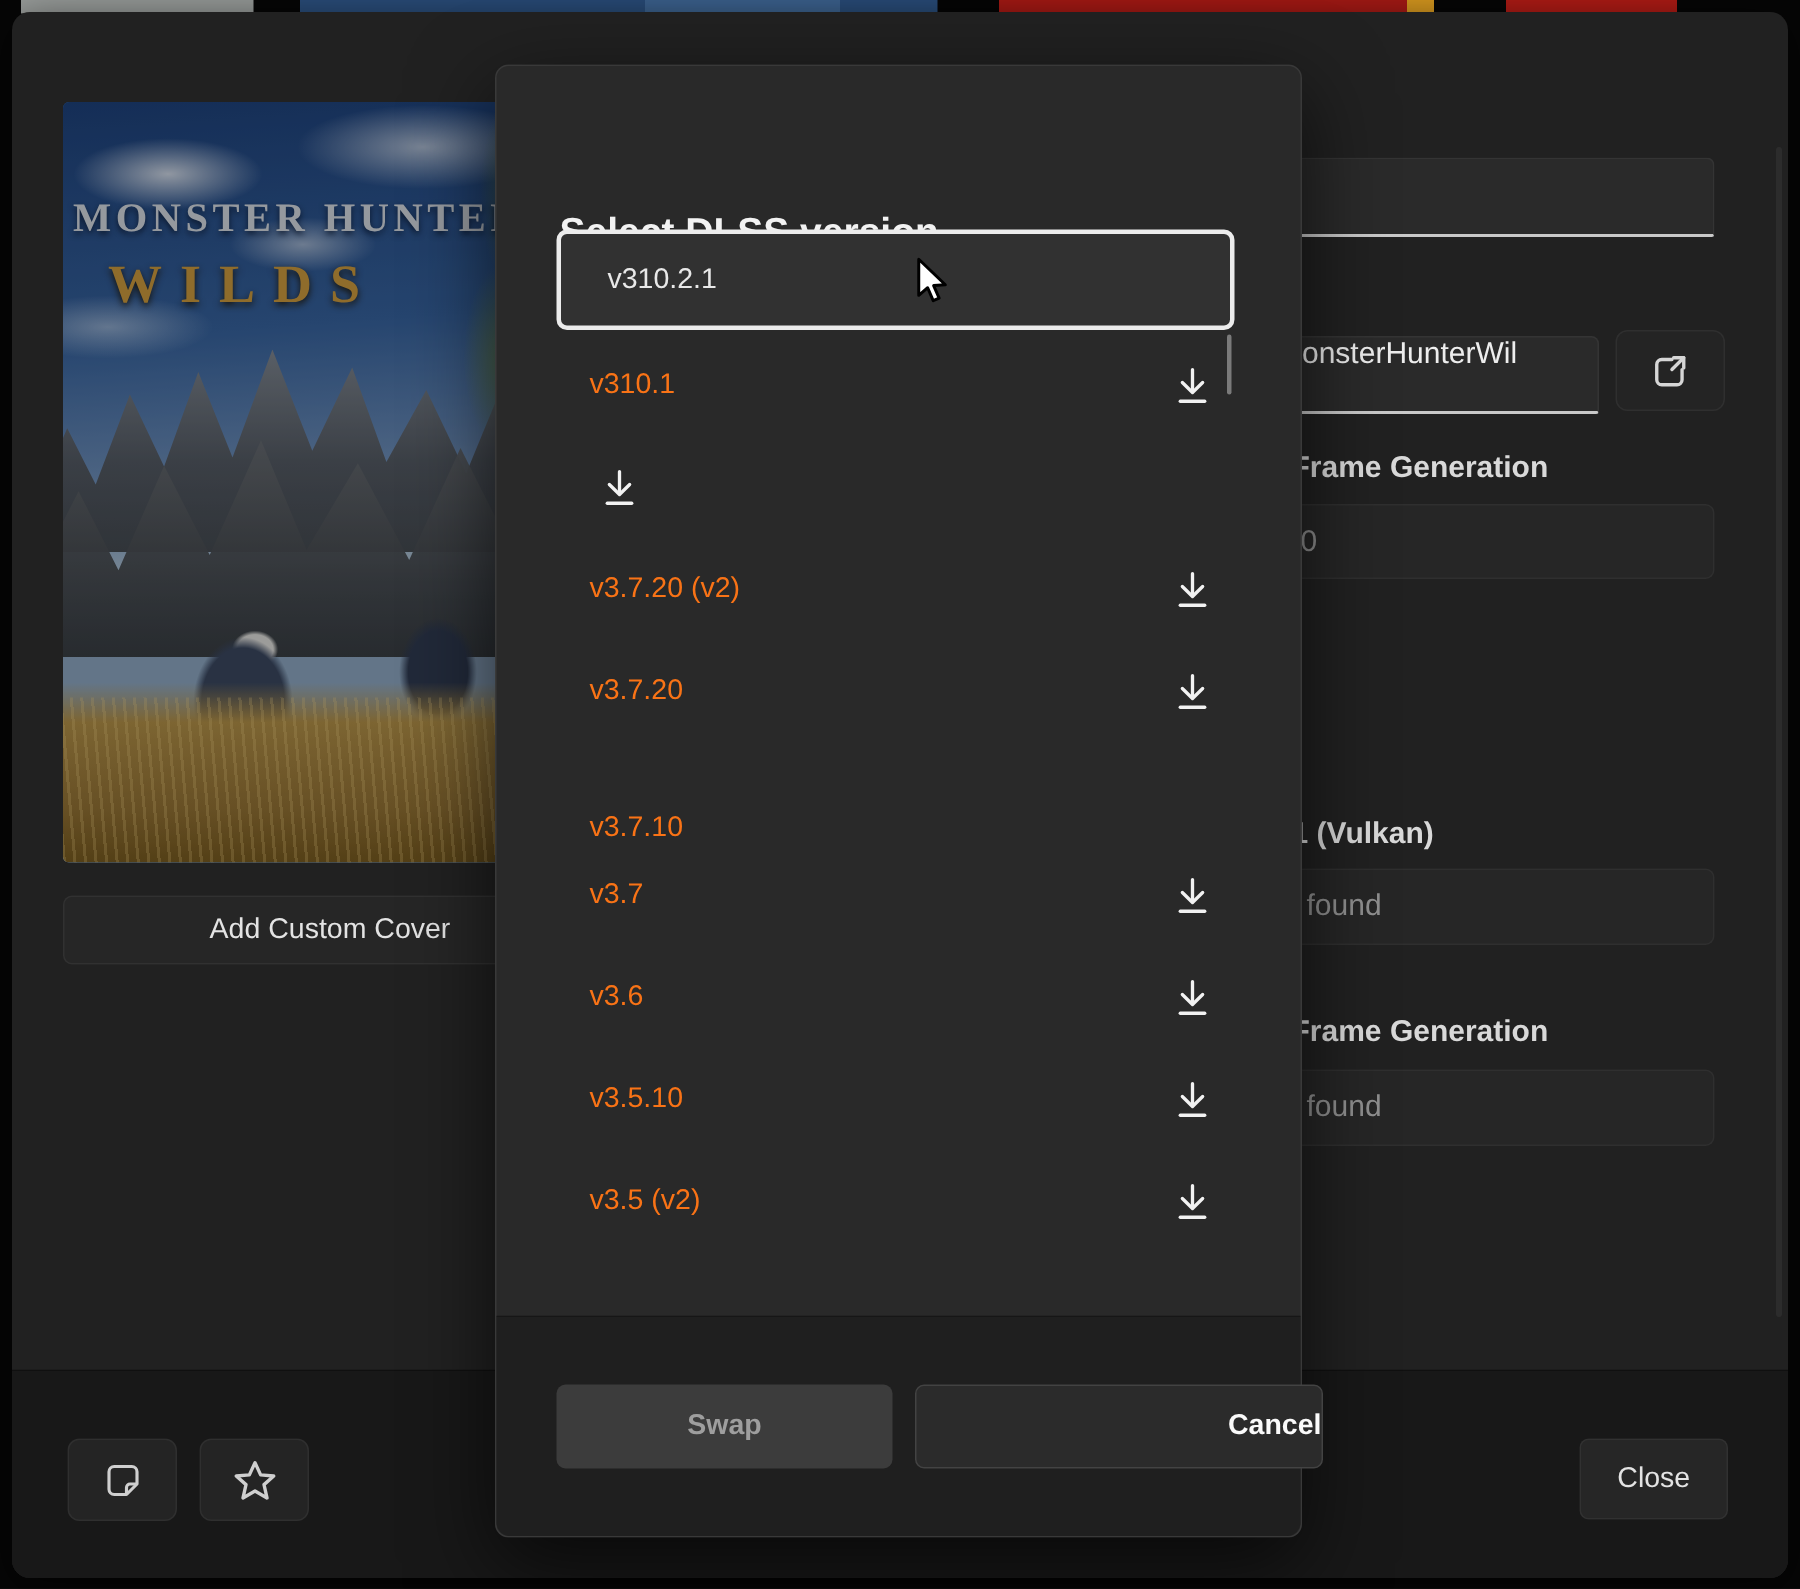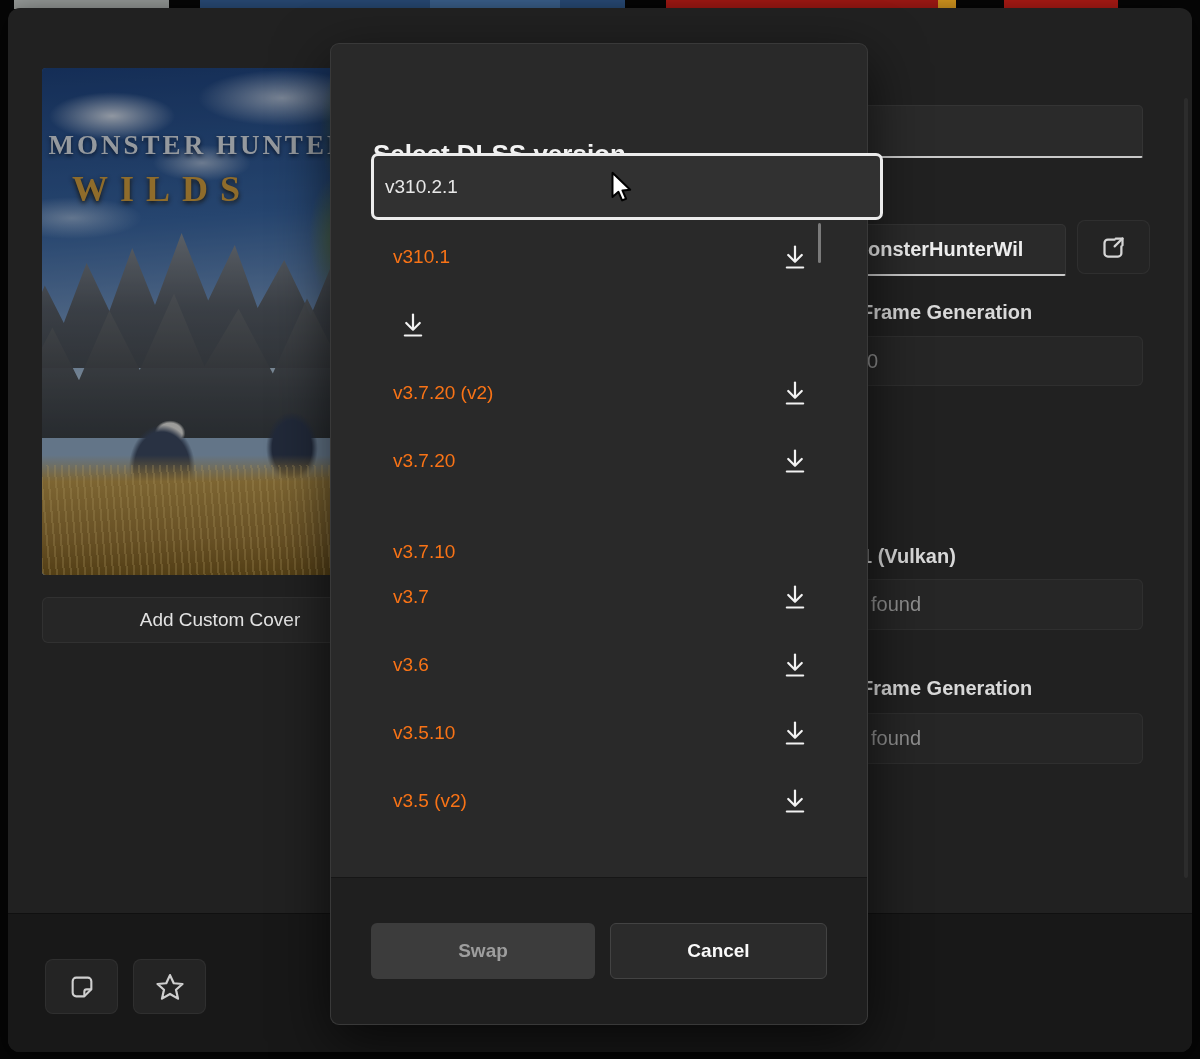--- a/index.html
+++ b/index.html
@@ -64,50 +64,50 @@
         background:repeating-linear-gradient(85deg, rgba(235,205,130,.55) 0 2px, rgba(120,90,40,0) 2px 7px);}
   .cover-dim{position:absolute;inset:0;background:rgba(0,0,0,.28);}
 
   
   .btn{position:absolute;display:flex;align-items:center;justify-content:center;
        border-radius:6px;font-size:19px;color:#e3e3e3;box-sizing:border-box;}
   .panel-btn{background:#262626;border:1px solid rgba(255,255,255,.055);}
   .icon-btn{background:#242424;border:1px solid rgba(255,255,255,.05);border-radius:8px;}
   .field{position:absolute;background:#2a2a2a;border-radius:5px 5px 2px 2px;
        border:1px solid rgba(255,255,255,.05);border-bottom:2px solid #c9c9c9;
-       box-sizing:border-box;display:flex;align-items:center;overflow:hidden;font-weight:bold;}
+       box-sizing:border-box;display:flex;overflow:hidden;}
   .robox{position:absolute;background:#262626;border-radius:6px;
        border:1px solid rgba(255,255,255,.045);box-sizing:border-box;
        display:flex;align-items:center;overflow:hidden;}
   .rp-heading{position:absolute;font-size:20px;font-weight:700;color:#d9d9d9;white-space:nowrap;}
   .rp-valtext{font-size:20px;color:#8f8f8f;white-space:nowrap;}
   .rp-fieldtext{font-size:20px;color:#ededed;white-space:nowrap;}
 
   
   .dialog{position:absolute;left:330px;top:43px;width:538px;height:982px;
         background:#292929;border:1px solid rgba(255,255,255,.08);
         border-radius:9px;box-shadow:0 18px 56px rgba(0,0,0,.65);
         z-index:50;box-sizing:border-box;}
   .dialog-title{position:absolute;left:42px;top:95px;font-size:26px;font-weight:700;color:#f2f2f2;}
-  .selected-row{position:absolute;left:40px;top:109px;width:512px;height:67px;
+  .selected-row{position:absolute;left:40px;top:109px;width:452px;height:67px;
         background:#313131;border:3px solid #ececec;border-radius:7px;
-        box-sizing:border-box;display:flex;align-items:center;padding-left:11px;}
+        box-sizing:border-box;display:flex;align-items:center;padding-left:31px;}
   .selected-row .vlabel{font-size:19px;color:#e8e8e8;}
   .vrow{position:absolute;left:40px;width:452px;height:68px;
         display:flex;align-items:center;padding-left:22px;box-sizing:border-box;border-radius:6px;}
   .vrow .vlabel{font-size:19px;color:#f97316;flex:1 1 auto;}
   .dl-btn{width:40px;height:40px;margin-right:8px;display:flex;align-items:center;justify-content:center;
         background:transparent;border:none;cursor:default;}
   .list-scroll-thumb{position:absolute;left:487px;top:179px;width:3px;height:40px;
         background:#7a7a7a;border-radius:2px;}
   .dialog-footer{position:absolute;left:0;right:0;top:833px;bottom:0;background:#1f1f1f;
         border-top:1px solid #161616;border-radius:0 0 9px 9px;}
   .swap-btn{left:40px;top:879px;width:224px;height:56px;background:#3c3c3c;color:#9e9e9e;font-weight:600;}
-  .cancel-btn{left:279px;top:879px;width:217px;height:56px;background:#2b2b2b;
-        border:1px solid #434343;color:#fafafa;font-weight:600;}
+  .cancel-btn{left:279px;top:879px;width:272px;height:56px;background:#2b2b2b;
+        border:1px solid #434343;color:#fafafa;font-weight:600;justify-content:flex-end;}
 
   .cursor{position:absolute;left:606px;top:170px;z-index:99;}
 </style>
 </head>
 <body>
 
 <div id="strip-container">
     <div class="strip-block" style="left: 14px; width: 155px; background: rgb(152, 156, 154);"></div>
     <div class="strip-block" style="left: 200px; width: 425px; background: rgb(42, 77, 122);"></div>
     <div class="strip-block" style="left: 430px; width: 130px; background: rgb(61, 99, 144);"></div>
@@ -174,20 +174,23 @@
       <svg width="28" height="28" viewBox="0 0 24 24" fill="none" stroke="#cfcfcf" stroke-width="1.8" stroke-linejoin="round">
         <path d="M4 7 a3 3 0 0 1 3 -3 h10 a3 3 0 0 1 3 3 v7 l-6 6 H7 a3 3 0 0 1 -3 -3 z"></path>
         <path d="M20 14 h-4 a2 2 0 0 0 -2 2 v4"></path>
       </svg>
     </div>
     <div class="btn icon-btn" style="left:125px;top:45px;width:73px;height:55px;">
       <svg width="30" height="30" viewBox="0 0 24 24" fill="none" stroke="#cfcfcf" stroke-width="1.8" stroke-linejoin="round">
         <polygon points="12,2.5 15,9 22,9.6 16.8,14.2 18.4,21.3 12,17.6 5.6,21.3 7.2,14.2 2,9.6 9,9"></polygon>
       </svg>
     </div>
+    <div class="btn panel-btn" style="left:1045px;top:45px;width:99px;height:54px;">
+      <span>Close</span>
+    </div>
   </div>
 </div>
 
 <div class="dialog">
   <div class="dialog-title">Select DLSS version</div>
 
   <div class="selected-row">
     <span class="vlabel">v310.2.1</span>
   </div>
 

